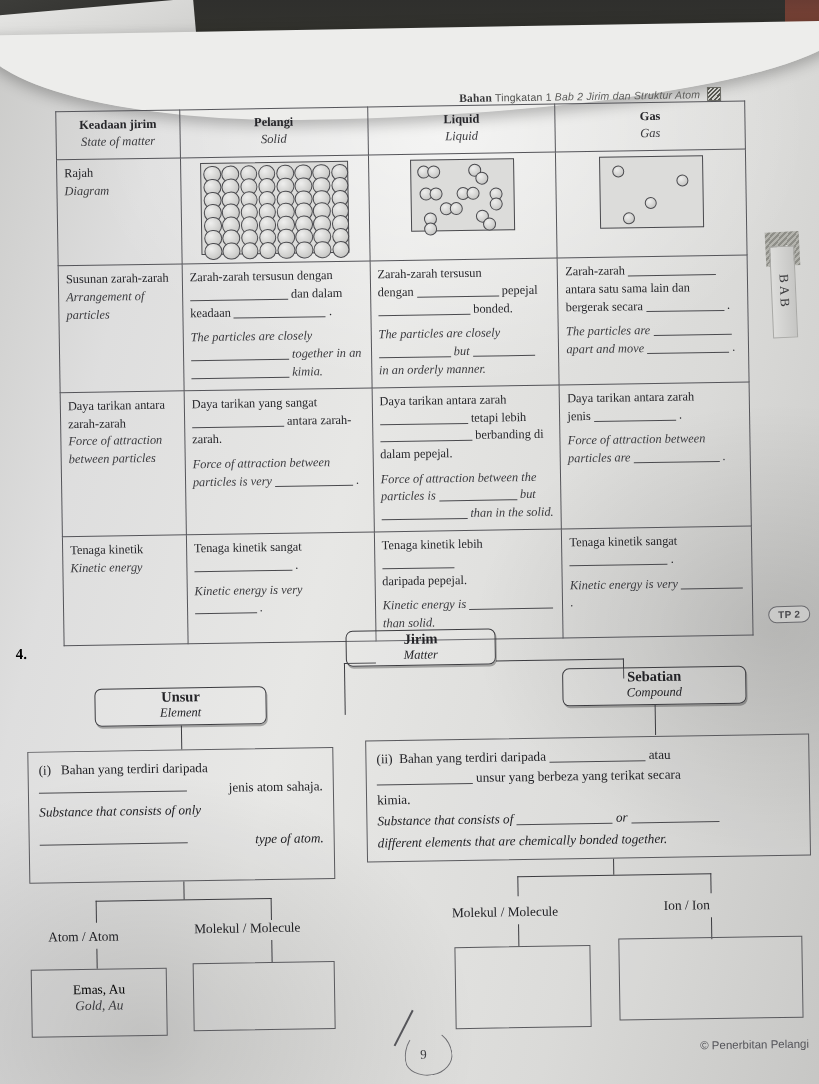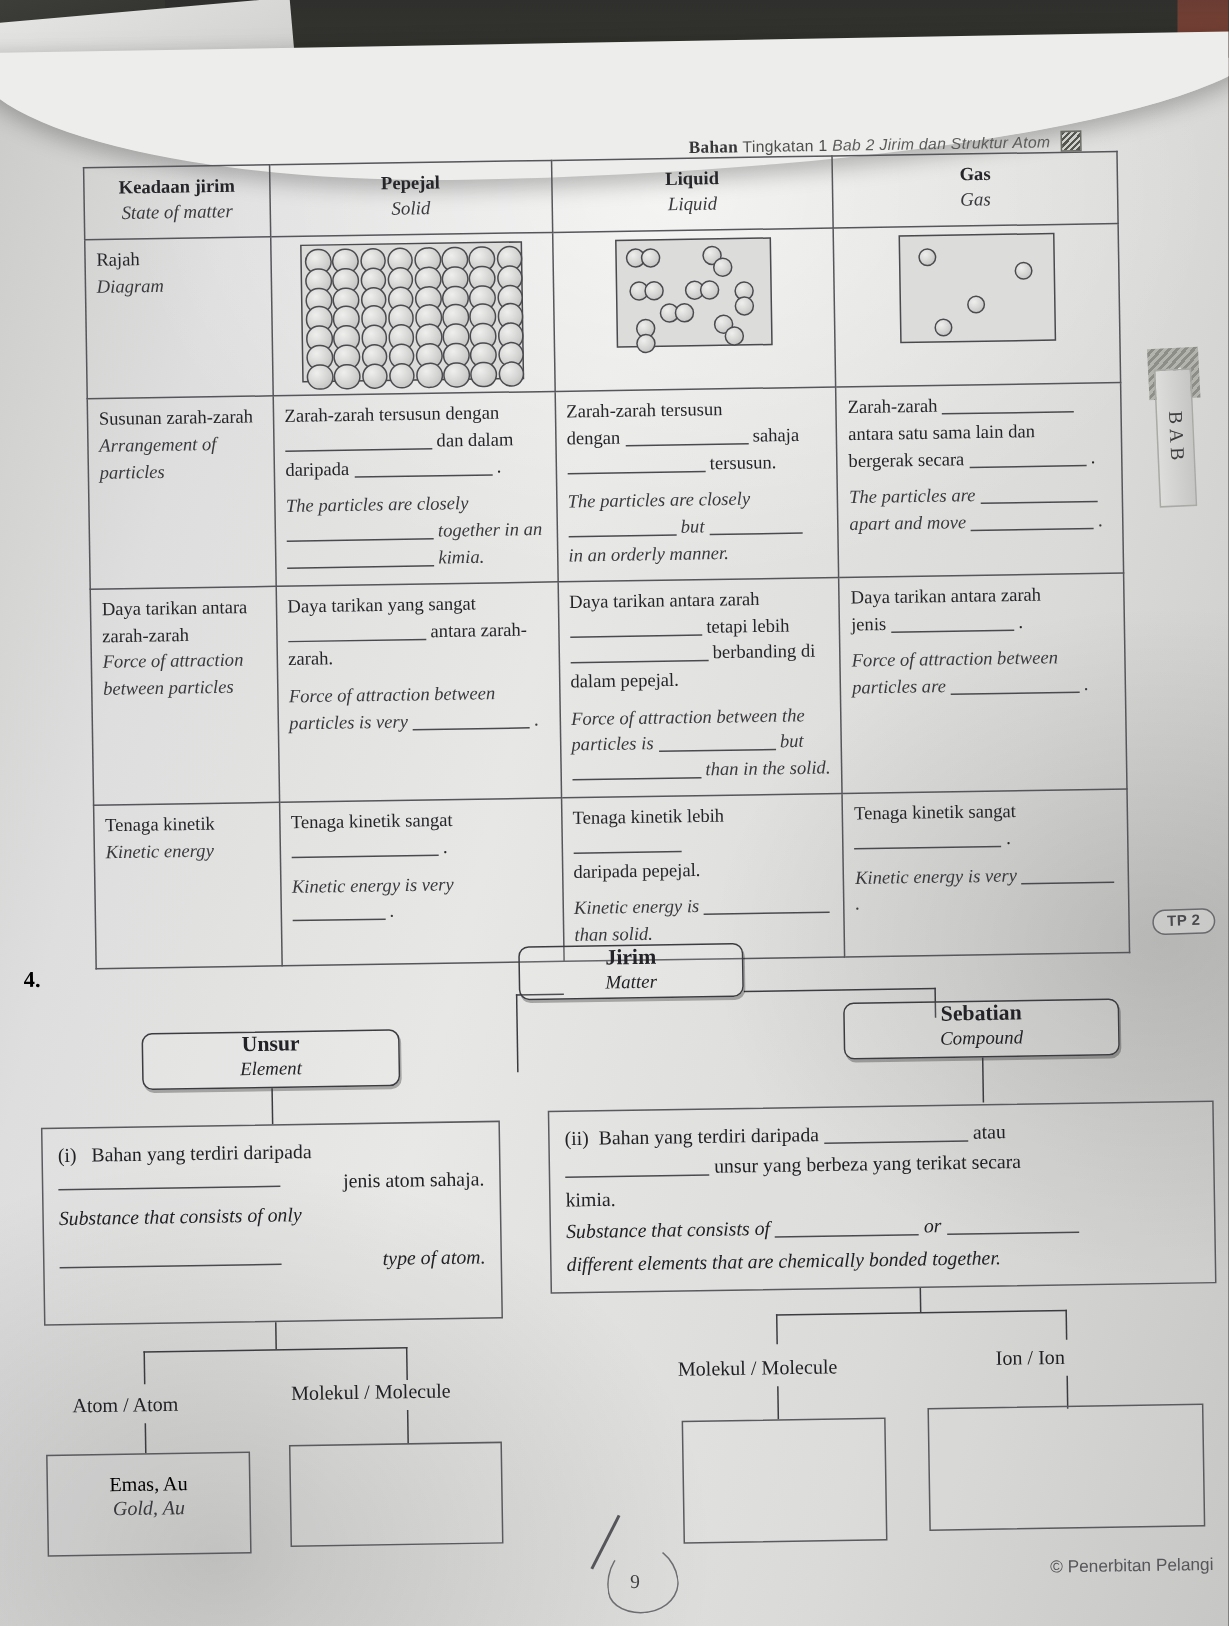--- a/index.html
+++ b/index.html
@@ -217,21 +217,21 @@
         <col class="c3">
         <col class="c4">
       </colgroup>
     <thead>
       <tr>
         <th class="hd">
           <span>Keadaan jirim</span>
           <span class="en">State of matter</span>
         </th>
         <th class="hd">
-          <span>Pepejal</span>
+          <span>Pelangi</span>
           <span class="en">Solid</span>
         </th>
         <th class="hd">
           <span>Liquid</span>
           <span class="en">Liquid</span>
         </th>
         <th class="hd">
           <span>Gas</span>
           <span class="en">Gas</span>
         </th>
@@ -336,37 +336,37 @@
 
       <tr>
         <td class="lab">
           <div>Susunan zarah-zarah</div>
           <div class="en">Arrangement of particles</div>
         </td>
         <td>
           <div>Zarah-zarah tersusun dengan</div>
           <div><span class="bl" style="width:98px"></span>
                <span>dan dalam</span></div>
-          <div><span>daripada</span>
+          <div><span>keadaan</span>
                <span class="bl" style="width:92px"></span>
                <span>.</span></div>
           <div class="gap"></div>
           <div class="en">The particles are closely</div>
           <div><span class="bl" style="width:98px"></span>
                <span class="en">together in an</span></div>
           <div><span class="bl" style="width:98px"></span>
                <span class="en">kimia.</span></div>
         </td>
         <td>
           <div>Zarah-zarah tersusun</div>
           <div><span>dengan</span>
                <span class="bl" style="width:82px"></span>
-               <span>sahaja</span></div>
+               <span>pepejal</span></div>
           <div><span class="bl" style="width:92px"></span>
-               <span>tersusun.</span></div>
+               <span>bonded.</span></div>
           <div class="gap"></div>
           <div class="en">The particles are closely</div>
           <div><span class="bl" style="width:72px"></span>
                <span class="en">but</span>
                <span class="bl" style="width:62px"></span></div>
           <div class="en">in an orderly manner.</div>
         </td>
         <td>
           <div><span>Zarah-zarah</span>
                <span class="bl" style="width:88px"></span></div>

